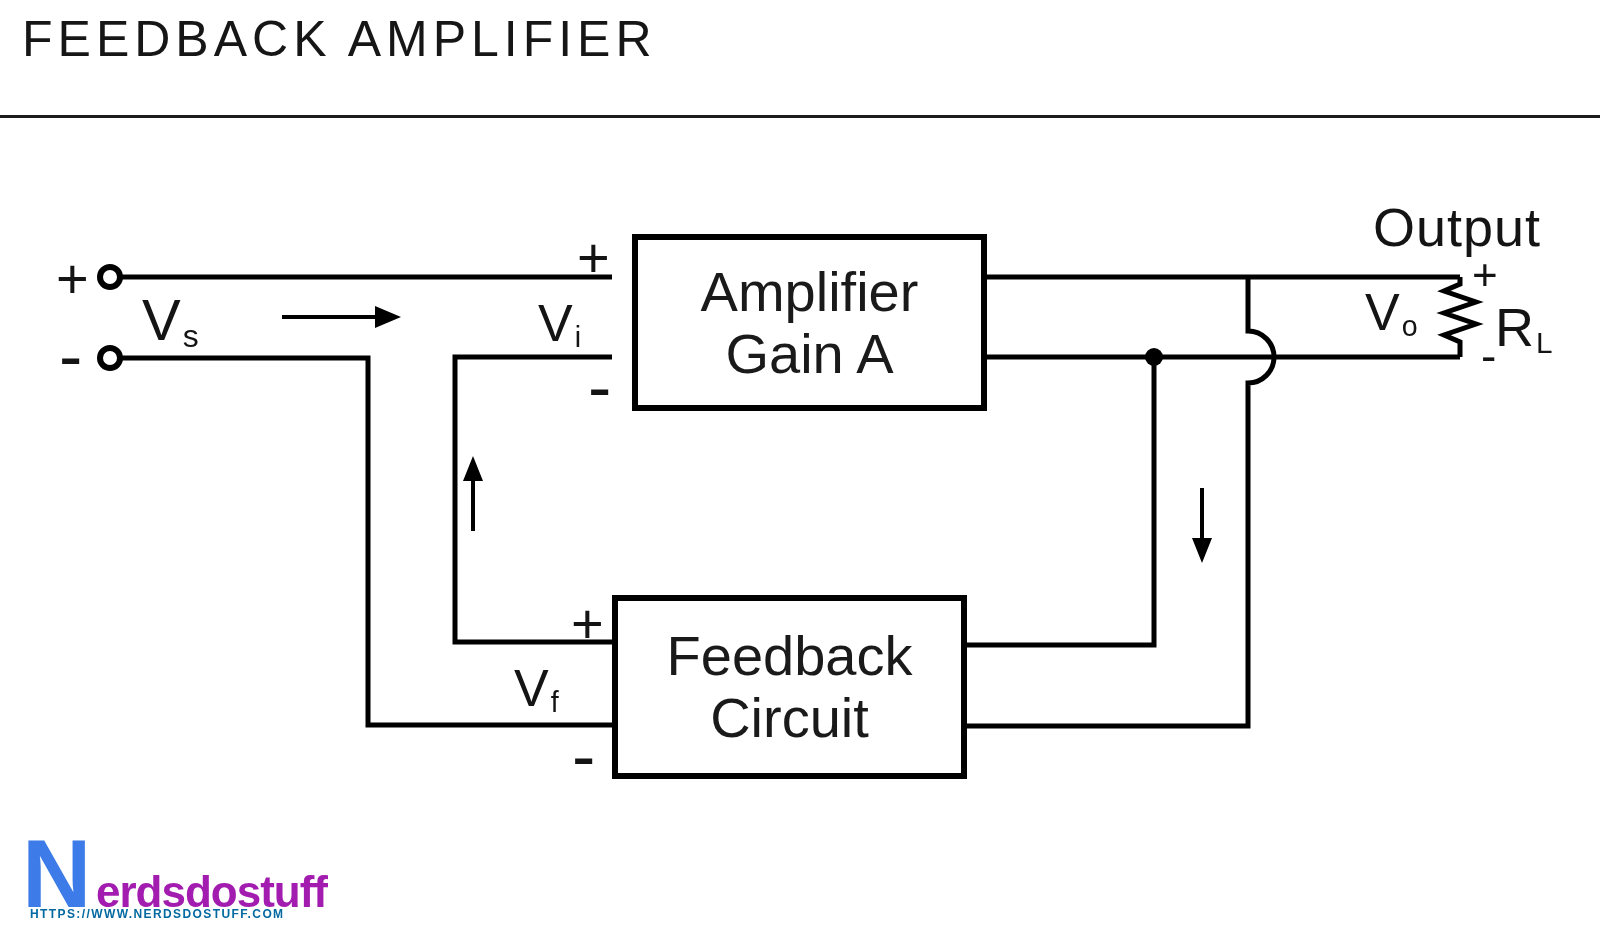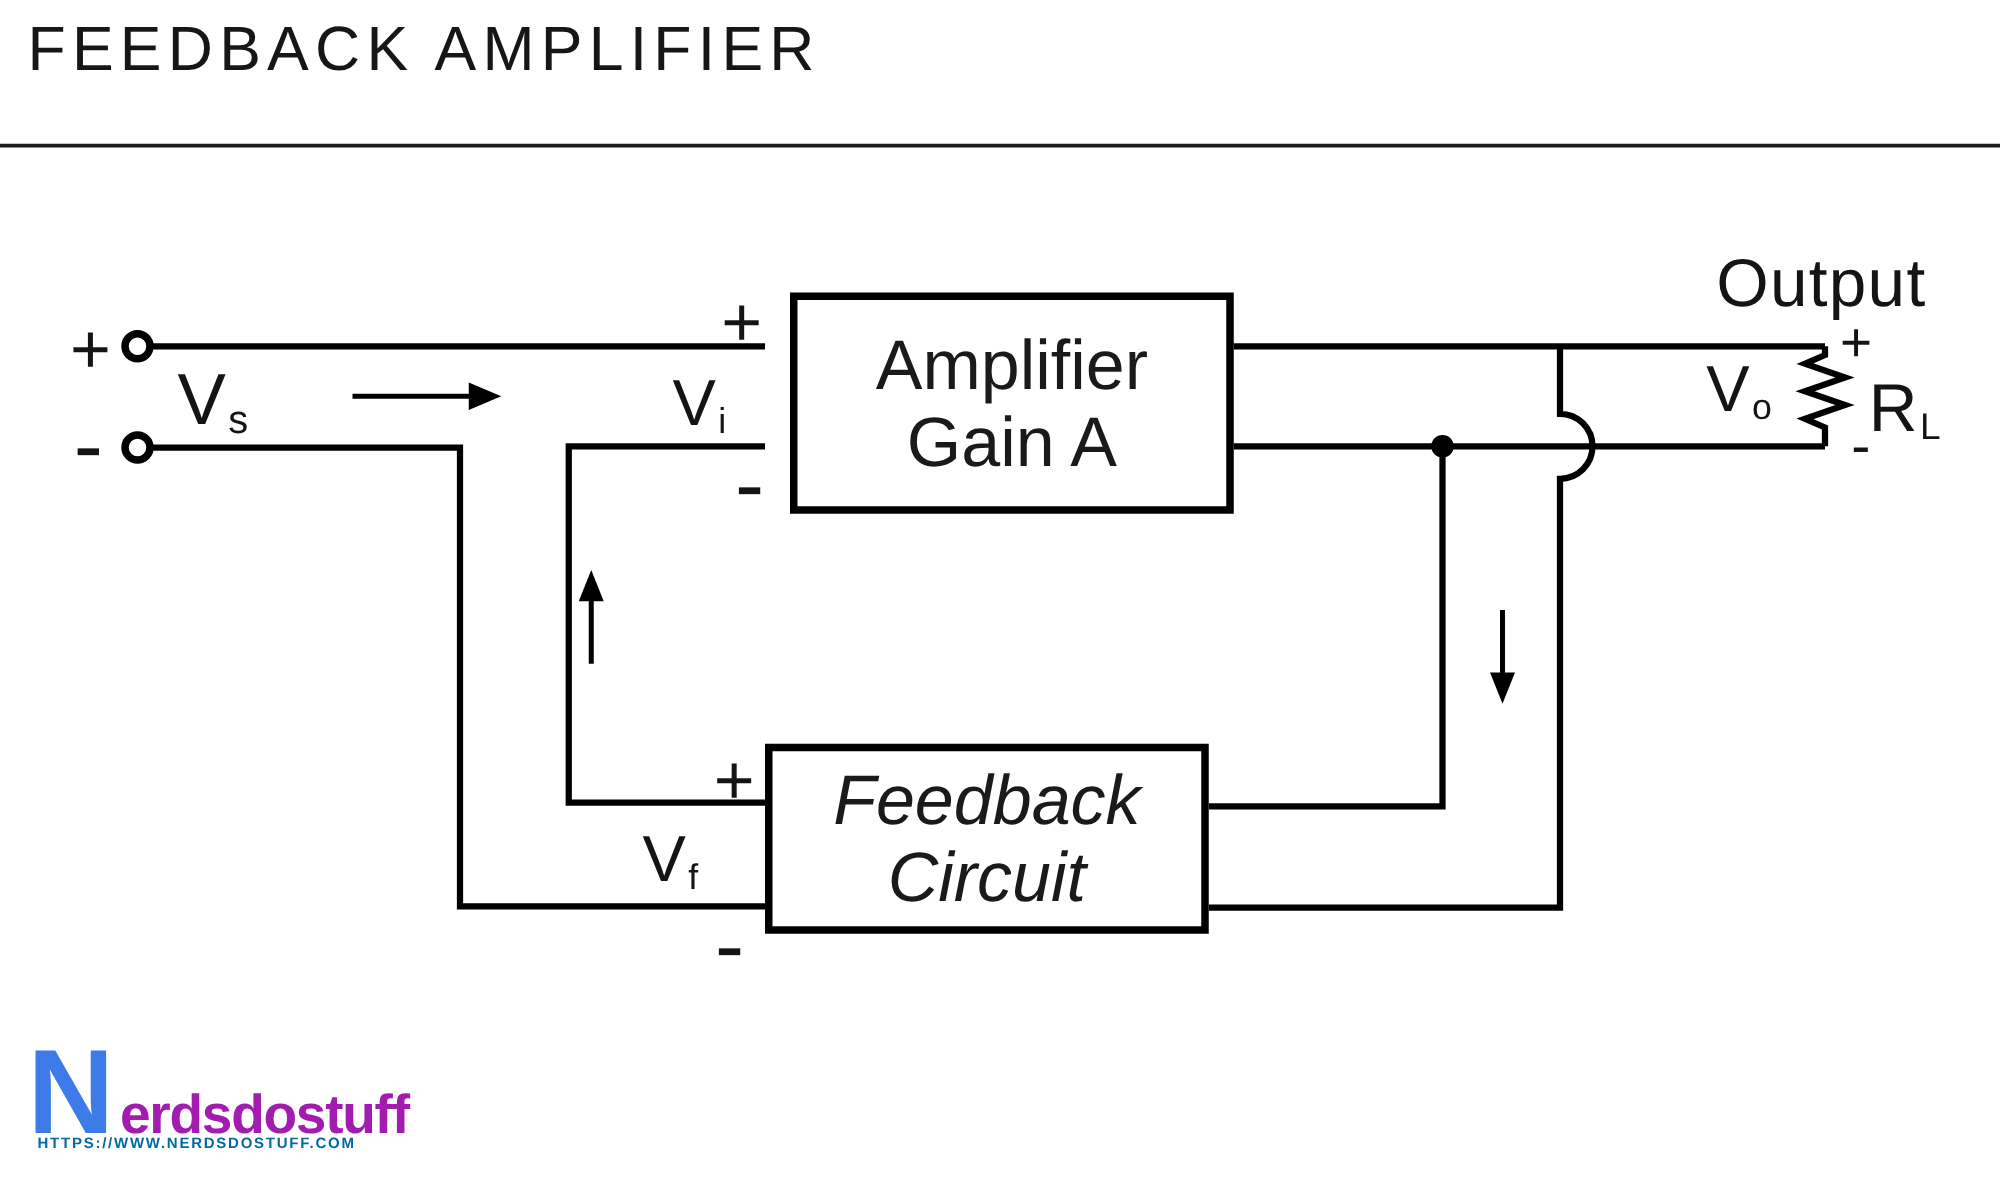--- a/index.html
+++ b/index.html
@@ -10,21 +10,21 @@
   .page-title { left:22px; top:10px; font-size:50px; font-weight:400;
                 letter-spacing:5px; color:#161616; z-index:3; }
   .rule { left:0; top:115px; width:1600px; height:3px; background:#1c1c1c; z-index:1; }
 
   svg.circuit { left:0; top:0; width:1600px; height:944px; z-index:1; }
 
   .block { border:6px solid #000; background:#fff; z-index:2;
            display:flex; flex-direction:column; align-items:center; justify-content:center;
            font-size:56px; line-height:62px; color:#1a1a1a; text-align:center; }
   .block-amp { left:612px; top:234px; width:355px; height:177px;margin-left:20px; }
-  .block-fb  { left:612px; top:595px; width:355px; height:152px;font-style:italic; }
+  .block-fb  { left:612px; top:595px; width:355px; height:184px; }
 
   .lbl { z-index:3; line-height:1; white-space:nowrap; color:#141414; }
   .sign-plus  { font-size:56px; font-weight:400; }
   .sign-minus { font-size:70px; font-weight:400; }
   .sig  { font-size:52px; }
   .sig .sub { font-size:0.55em; display:inline-block; transform:translateY(0.22em); margin-left:2px; }
 
   .out-title { left:1373px; top:200px; font-size:54px; letter-spacing:1px; }
 
   .logo-n    { left:22px;  top:826px; font-size:96px; font-weight:700; color:#3D7CE8; z-index:3; line-height:1; }

